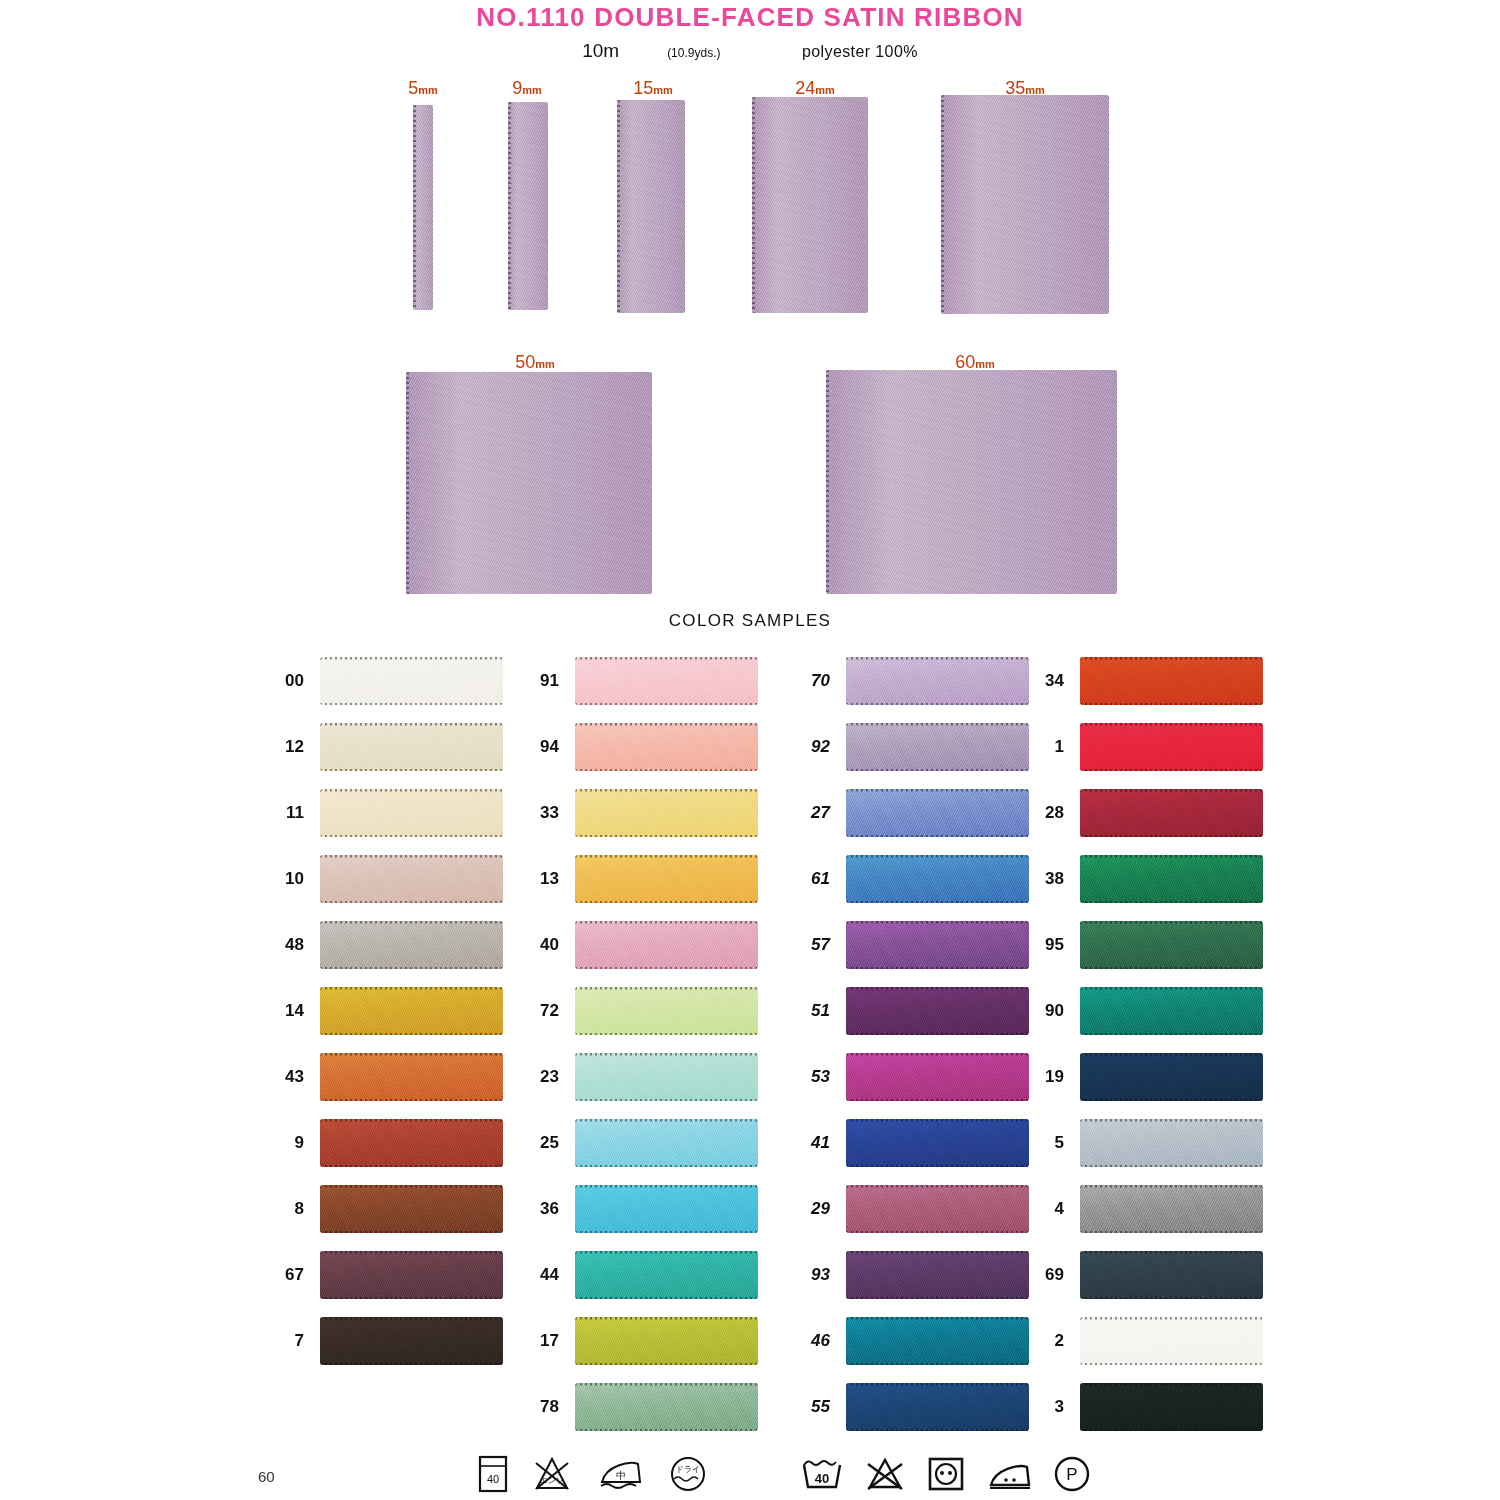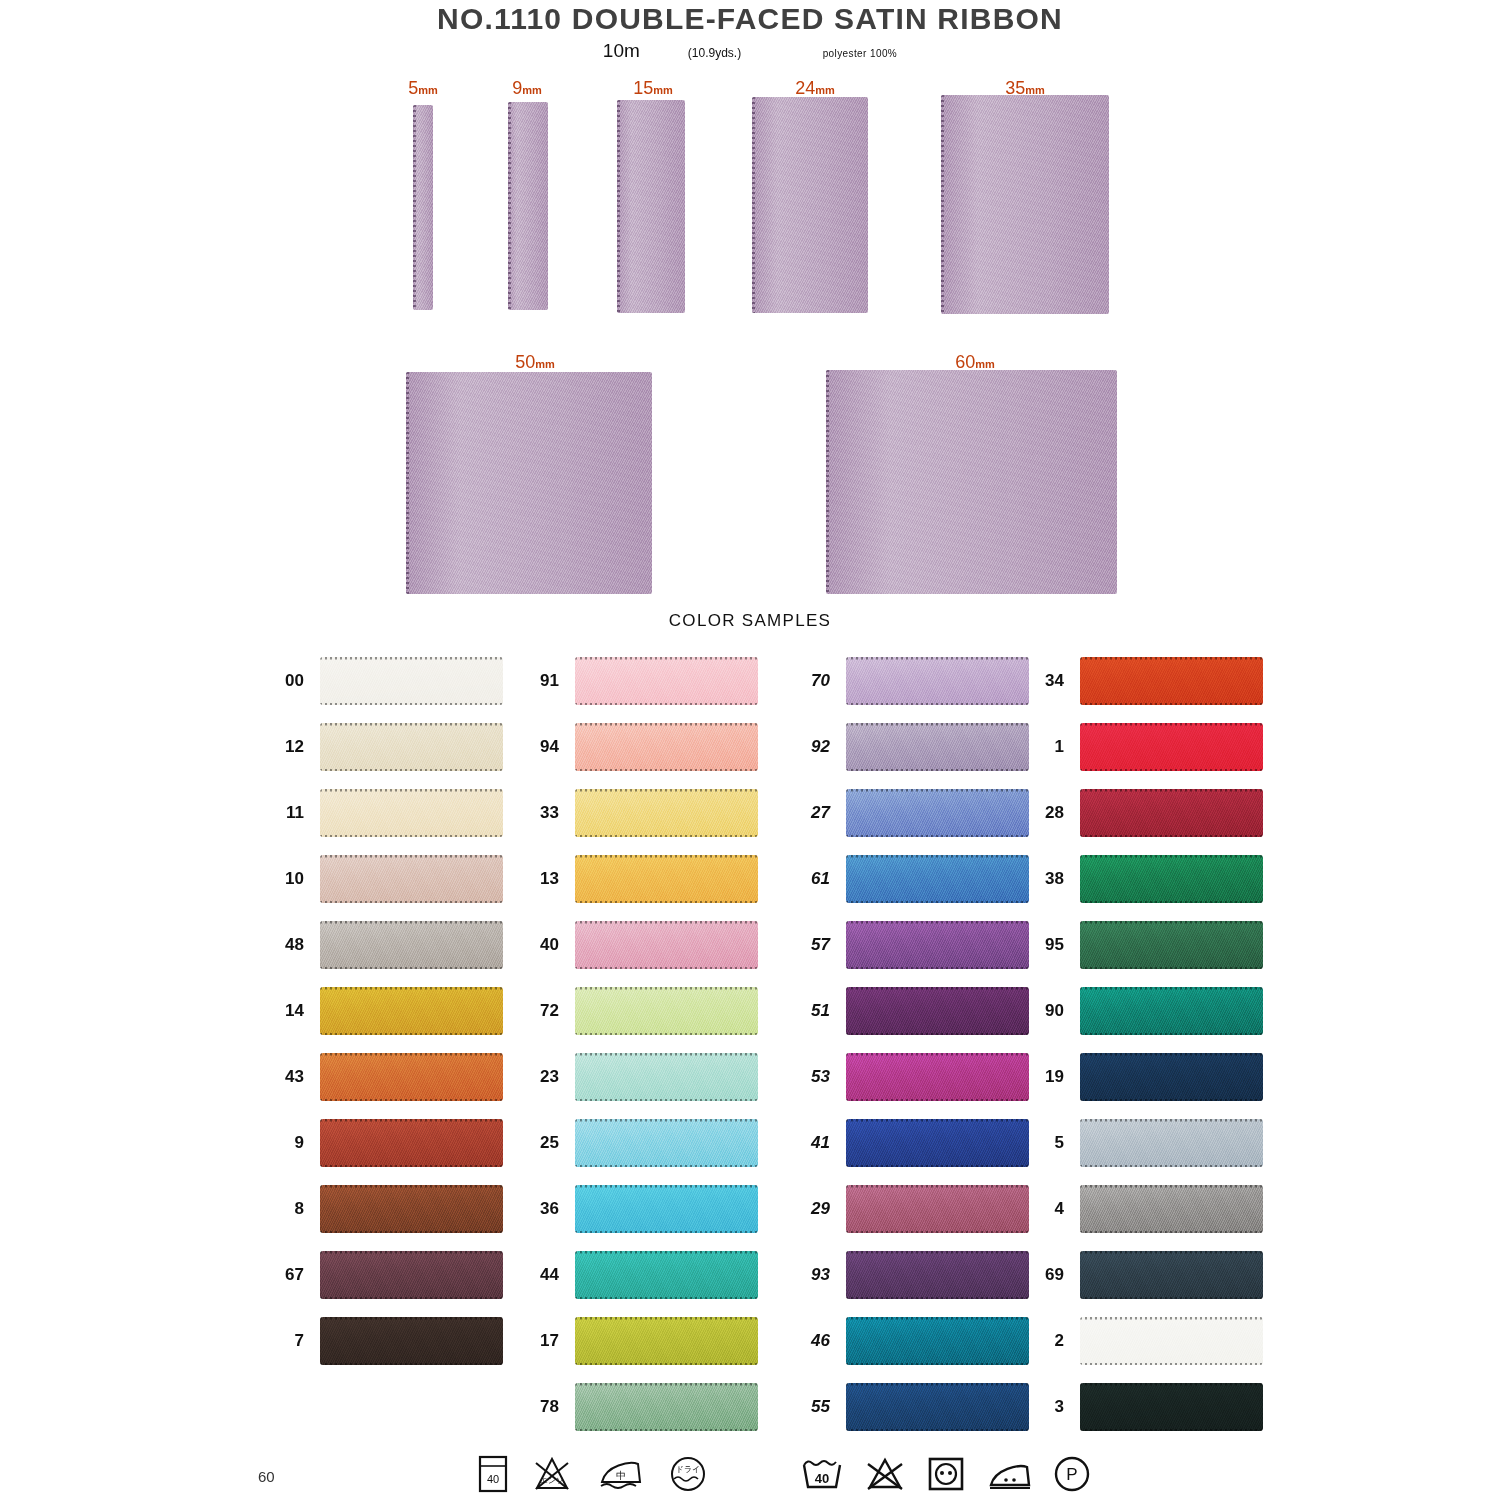--- a/index.html
+++ b/index.html
@@ -9,34 +9,34 @@
     font-family:"Liberation Sans", sans-serif;
     color:#1a1a1a;
     position:relative;
     overflow:hidden;
   }
 
   
   .page-title{
     position:absolute;top:2px;left:0;width:1500px;
     text-align:center;
-    font-size:30px;font-weight:bold;letter-spacing:1.2px;
-    color:#404040;
+    font-size:26px;font-weight:bold;letter-spacing:1.2px;
+    color:#ec4899;
   }
   .subline{
     position:absolute;top:40px;left:0;width:1500px;
     text-align:center;
   }
   .sub-length{
     font-size:19px;font-weight:500;color:#111;
     vertical-align:baseline;
   }
   .sub-length .small{font-size:12px;margin-left:48px;}
   .sub-material{
-    font-size:10px;color:#111;margin-left:77px;letter-spacing:.4px;
+    font-size:16px;color:#111;margin-left:77px;letter-spacing:.4px;
   }
 
   
   .width-label{
     position:absolute;
     text-align:center;
     font-size:18px;font-weight:500;color:#c2410c;
     white-space:nowrap;
   }
   .width-label .mm{font-size:11px;font-weight:600;letter-spacing:0;}

